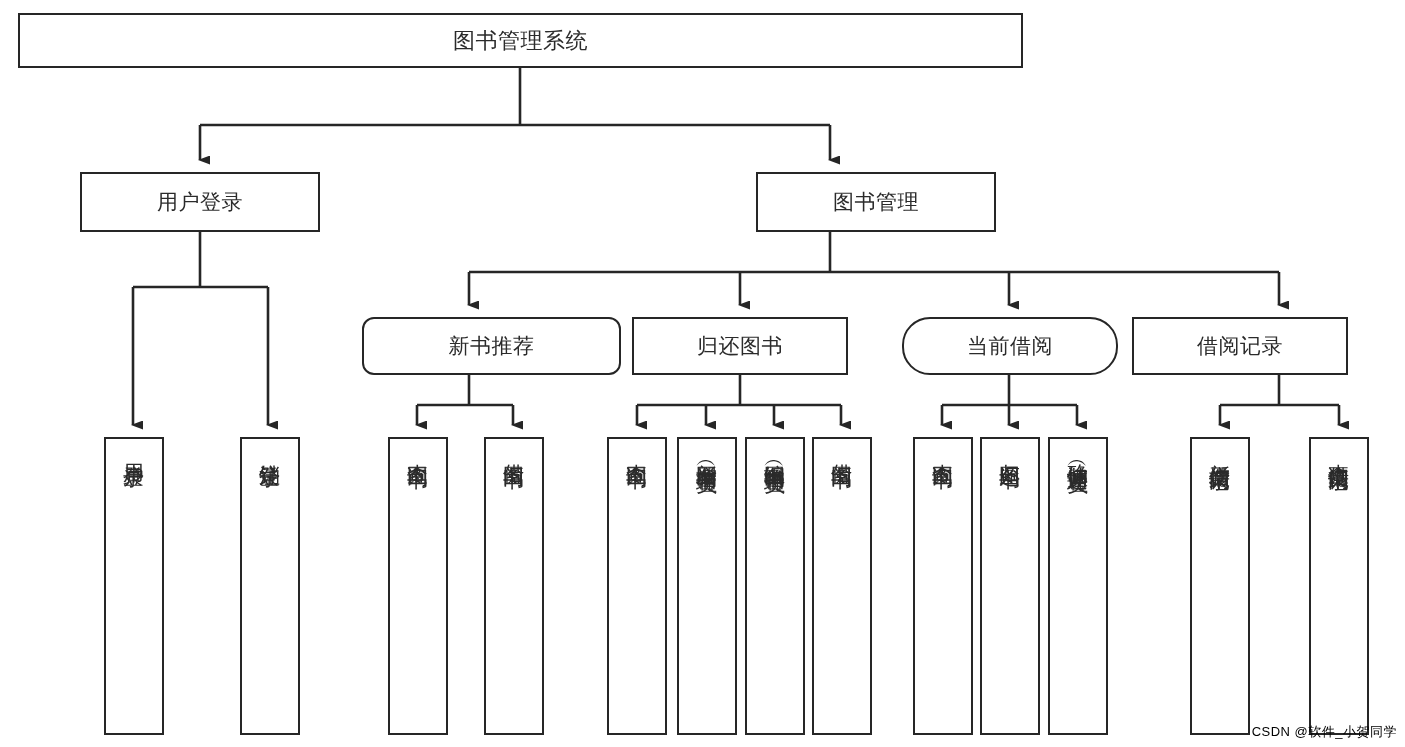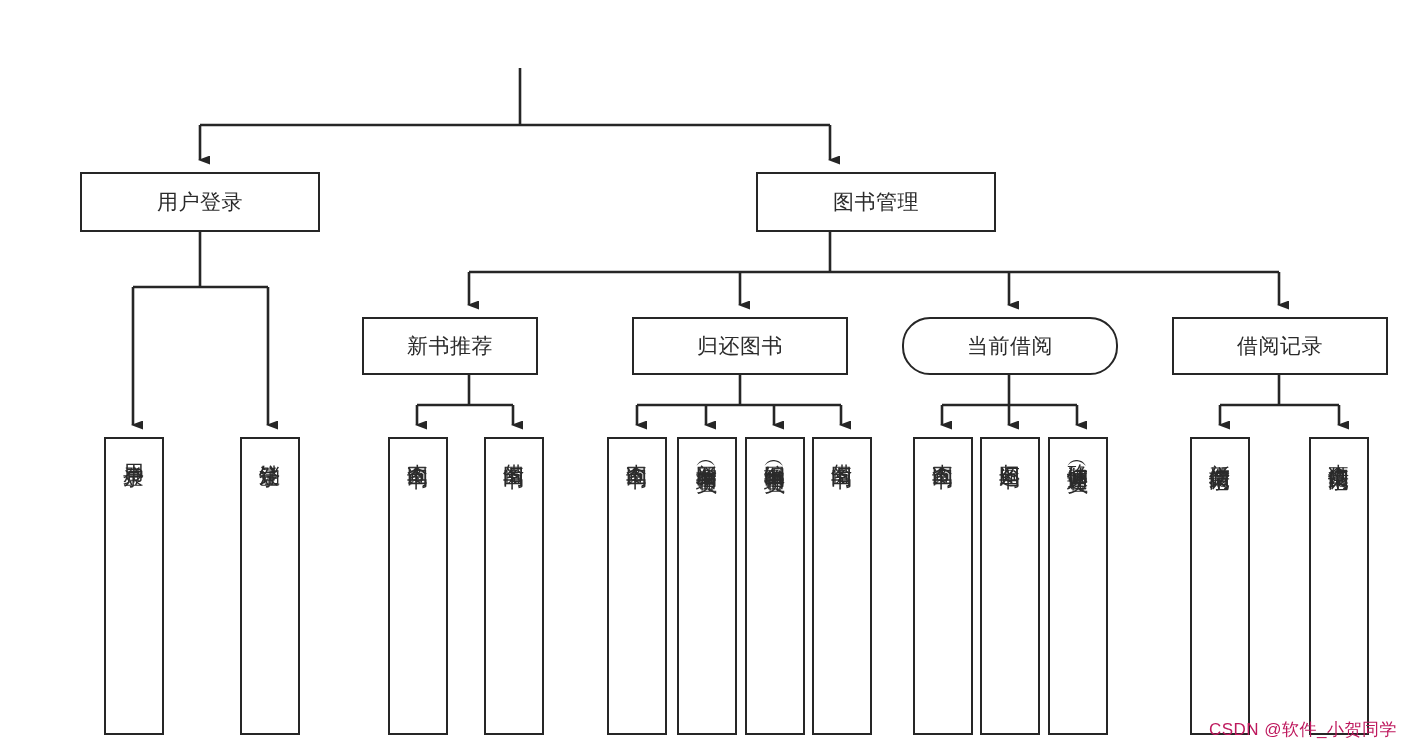--- a/index.html
+++ b/index.html
@@ -59,22 +59,22 @@
     text-orientation: upright;
     font-size: 21px;
     letter-spacing: 1.5px;
     line-height: 1;
     white-space: nowrap;
   }
   .watermark {
     position: absolute;
     right: 8px;
     bottom: 6px;
-    font-size: 17px;
-    color: #be185d;
+    font-size: 13px;
+    color: #000000;
     letter-spacing: 0.5px;
     user-select: none;
     white-space: nowrap;
   }
 </style>
 </head>
 <body>
 
 <div id="diagram-root">
 
@@ -123,38 +123,41 @@
       <path d="M1009,405 L1009,425" marker-end="url(#arrowhead)"></path>
       <path d="M1077,405 L1077,425" marker-end="url(#arrowhead)"></path>
 
       <path d="M1279,375 L1279,405"></path>
       <path d="M1220,405 L1339,405"></path>
       <path d="M1220,405 L1220,425" marker-end="url(#arrowhead)"></path>
       <path d="M1339,405 L1339,425" marker-end="url(#arrowhead)"></path>
     </g>
   </svg>
 
+  <div class="node-box horizontal root" style="left:18px; top:13px; width:1005px; height:55px;">
+    <span class="node-label">图书管理系统</span>
+  </div>
 
   <div class="node-box horizontal" style="left:80px; top:172px; width:240px; height:60px;">
     <span class="node-label">用户登录</span>
   </div>
   <div class="node-box horizontal" style="left:710px; top:172px; width:240px; height:60px;margin-left:46px;">
     <span class="node-label">图书管理</span>
   </div>
 
-  <div class="node-box horizontal" style="left:362px; top:317px; width:176px; height:58px;">
+  <div class="node-box horizontal" style="left:362px; top:317px; width:259px; height:58px;border-radius:12px;">
     <span class="node-label">新书推荐</span>
   </div>
   <div class="node-box horizontal" style="left:632px; top:317px; width:216px; height:58px;">
     <span class="node-label">归还图书</span>
   </div>
   <div class="node-box horizontal" style="left:902px; top:317px; width:216px; height:58px;border-radius:28px;">
     <span class="node-label">当前借阅</span>
   </div>
-  <div class="node-box horizontal" style="left:1172px; top:317px; width:216px; height:58px;">
+  <div class="node-box horizontal" style="left:1132px; top:317px; width:216px; height:58px;">
     <span class="node-label">借阅记录</span>
   </div>
 
   <div class="node-box vertical" style="left:104px; top:437px; width:60px; height:298px;">
     <span class="node-label">用户登录</span>
   </div>
   <div class="node-box vertical" style="left:240px; top:437px; width:60px; height:298px;">
     <span class="node-label">注销登录</span>
   </div>
 

